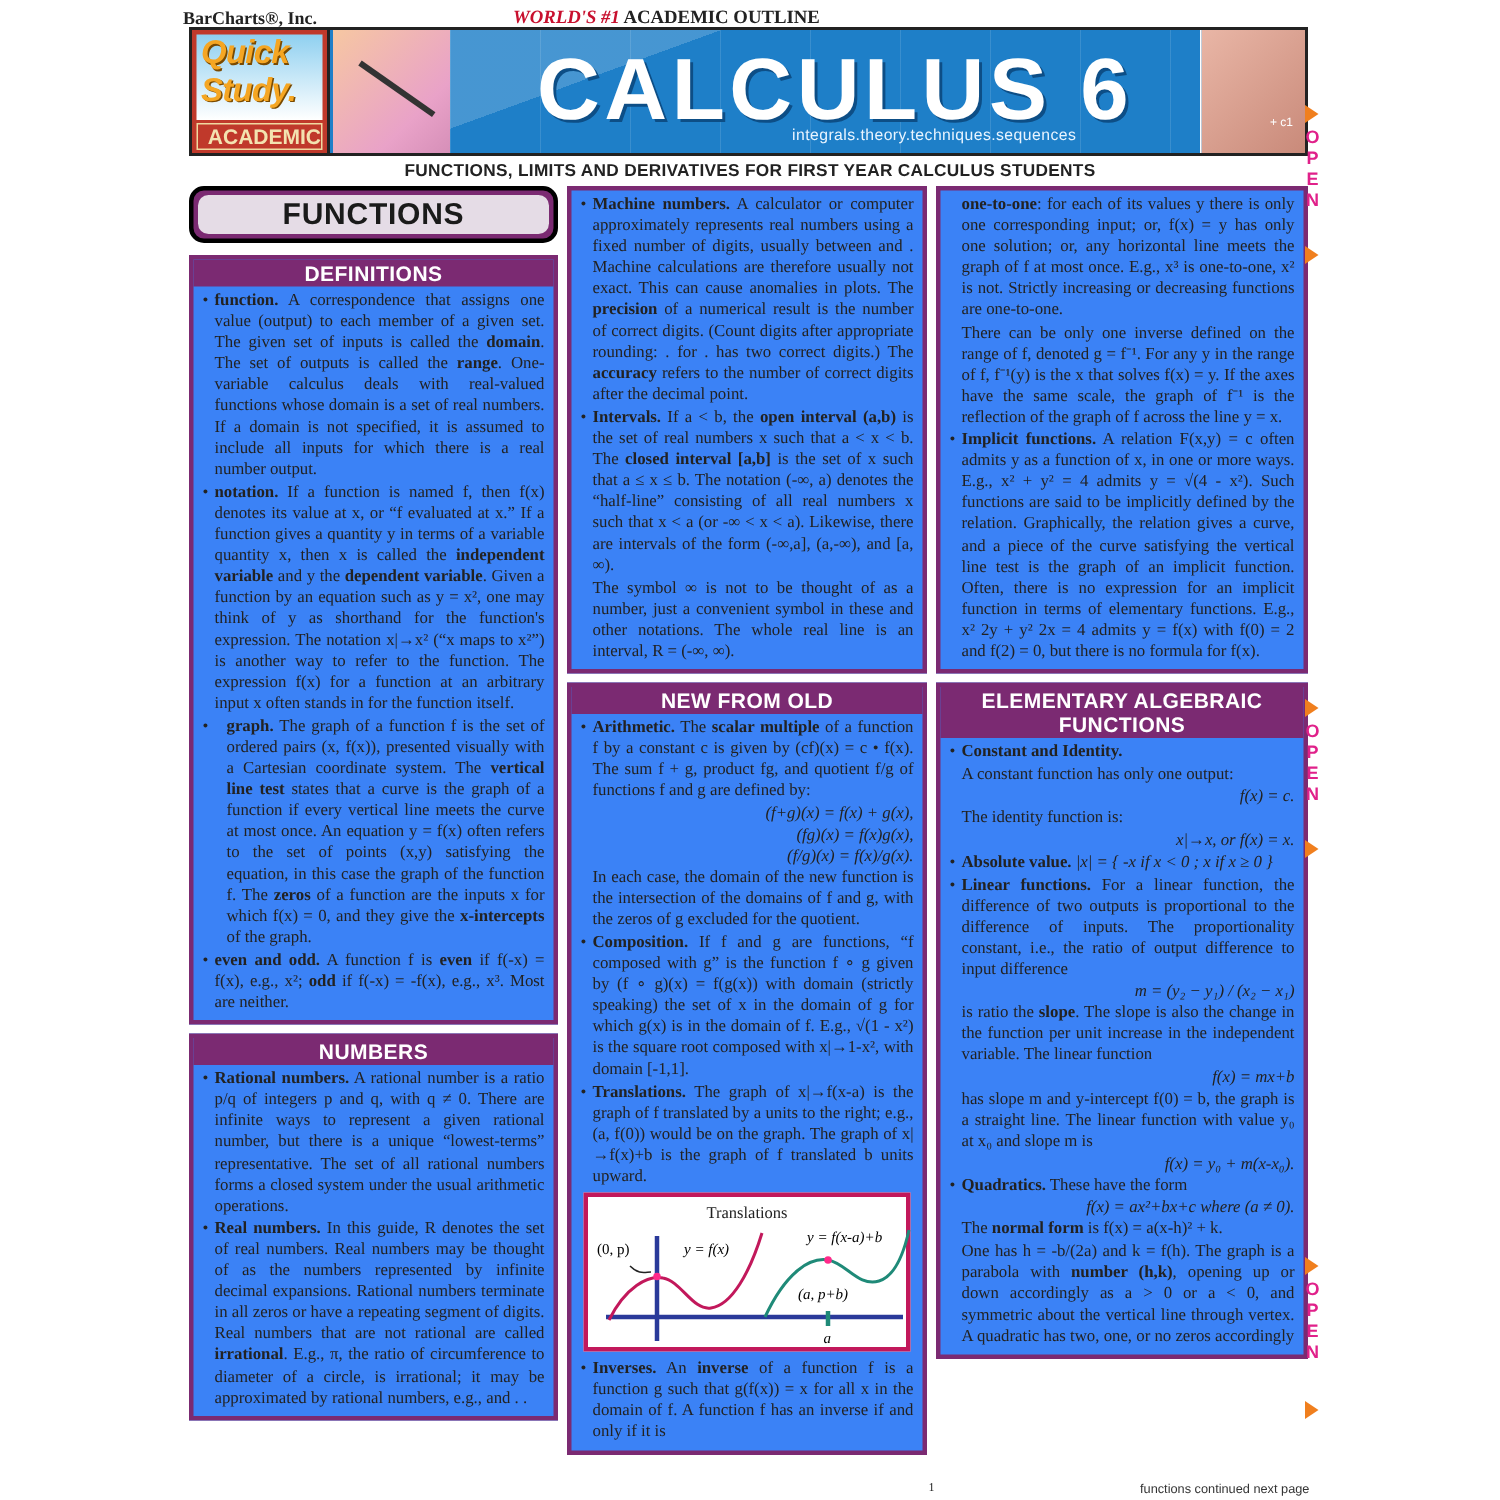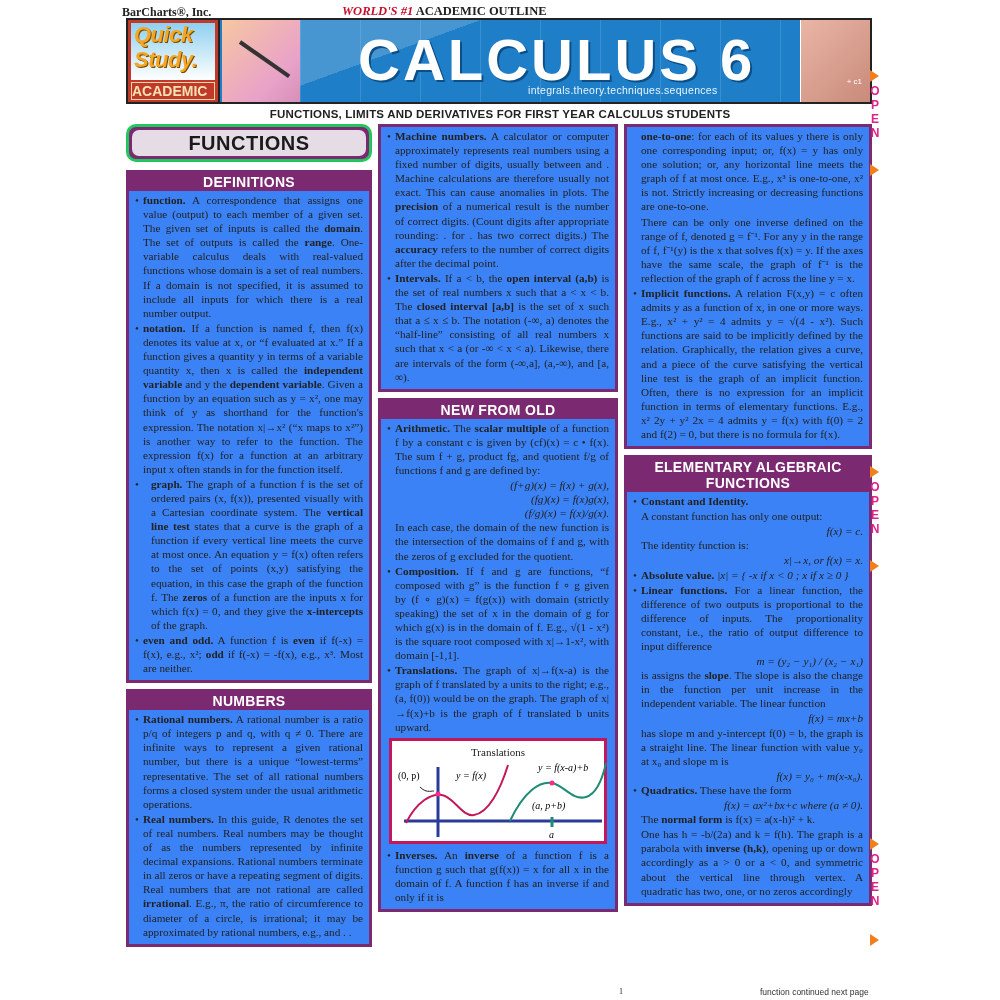--- a/index.html
+++ b/index.html
@@ -13,21 +13,21 @@
   .tagline { position: absolute; left: 220px; top: 4px; font-size: 12.5px; font-weight: bold; font-family: "Liberation Serif", serif; }
   .tagline .red { color: #c8102e; font-style: italic; }
 
   
   .banner { position: absolute; left: 4px; top: 18px; width: 746px; height: 86px; border: 2px solid #222; background: #1e7fc8; overflow: hidden; }
   .logo { position: absolute; left: 0; top: 0; width: 92px; height: 82px; background: #c0392b; border-right: 2px solid #222; }
   .logo-top { position: absolute; left: 3px; top: 3px; width: 84px; height: 57px; background: linear-gradient(#8fd0f0, #ffffff); }
   .logo-quick, .logo-study { position: absolute; left: 6px; font-family: "Liberation Sans", sans-serif; font-weight: bold; font-style: italic; color: #f5a623; font-size: 22px; text-shadow: 1px 1px 0 #7a4a00; letter-spacing: -0.5px; }
   .logo-quick { top: 2px; font-style: italic; }
   .logo-study { top: 27px; text-align: right; }
-  .logo-academic { position: absolute; left: 3px; top: 62px; width: 84px; height: 18px; background: #c0392b; border: 1px solid #f0d9a0; color: #f3e3b0; font-family: "Liberation Sans", sans-serif; font-weight: bold; font-size: 14px; text-align: left; line-height: 16px; }
+  .logo-academic { position: absolute; left: 3px; top: 62px; width: 84px; height: 18px; background: #c0392b; border: 1px solid #f0d9a0; color: #f3e3b0; font-family: "Liberation Sans", sans-serif; font-weight: bold; font-size: 14px; text-align: right; line-height: 16px; }
   .photo { position: absolute; left: 94px; top: 0; width: 78px; height: 82px; background: linear-gradient(135deg, #f6c7a2, #e9a2c8 70%, #d68fb8); }
   .photo .pen { position: absolute; left: 18px; top: 20px; width: 60px; height: 4px; background: #333; transform: rotate(35deg); transform-origin: left; }
   .banner-grid { position: absolute; left: 172px; top: 0; right: 72px; bottom: 0; background:
       repeating-linear-gradient(90deg, rgba(255,255,255,0.12) 0 1px, transparent 1px 60px),
       linear-gradient(160deg, rgba(255,255,255,0.18) 0 25%, transparent 25%); }
   .title { position: absolute; left: 230px; top: 6px; font-family: "Liberation Sans", sans-serif; font-weight: bold; font-size: 58px; color: #ffffff; letter-spacing: 3px; text-shadow: 2px 2px 0 #0d4e86; }
   .subtitle { position: absolute; left: 400px; top: 64px; font-family: "Liberation Sans", sans-serif; font-size: 10.5px; color: #e8f4ff; letter-spacing: 0.3px; }
   .corner { position: absolute; right: 0; top: 0; width: 70px; height: 82px; background: linear-gradient(135deg, #e9b6a6, #c98a7a); border-left: 1px solid #fff; }
   .corner span { position: absolute; right: 8px; bottom: 16px; font-size: 8px; color: #fff; font-family: "Liberation Sans", sans-serif; }
 
@@ -36,21 +36,21 @@
   
   .col { position: absolute; top: 124px; }
   .col1 { left: 4px; width: 246px; }
   .col2 { left: 256px; width: 240px; }
   .col3 { left: 502px; width: 248px; }
 
   .box { border: 3px solid #7b2a72; background: #3b82f6; margin-bottom: 6px; }
   .box-head { background: #7b2a72; color: #fff; text-align: center; font-family: "Liberation Sans", sans-serif; font-weight: bold; font-size: 14px; line-height: 16px; padding: 1px 0; letter-spacing: 0.3px; }
   .box-body { padding: 2px 6px 4px 6px; font-size: 11.2px; line-height: 14.1px; text-align: justify; }
 
-  .section-title { width: 246px; height: 38px; border: 3px solid #22c55e; border-radius: 10px; background: #7b2a72; padding: 3px; margin-bottom: 8px; }
+  .section-title { width: 246px; height: 38px; border: 3px solid #000000; border-radius: 10px; background: #7b2a72; padding: 3px; margin-bottom: 8px; }
   .section-title div { width: 100%; height: 100%; background: #e5dce6; border-radius: 7px; text-align: center; font-family: "Liberation Sans", sans-serif; font-weight: bold; font-size: 20px; line-height: 26px; color: #1a1a1a; letter-spacing: 0.5px; }
 
   .item { position: relative; padding-left: 8px; margin-bottom: 1px; }
   .item::before { content: "•"; position: absolute; left: 0; top: 0; }
   .item.no-bullet::before { content: ""; }
   .b { font-weight: bold; }
   .i { font-style: italic; }
   .eq { text-align: right; font-style: italic; }
   .indent { padding-left: 16px; }
 
@@ -115,20 +115,21 @@
         <div class="item"><span class="b">Real numbers.</span><span> In this guide, R denotes the set of real numbers. Real numbers may be thought of as the numbers represented by infinite decimal expansions. Rational numbers terminate in all zeros or have a repeating segment of digits. Real numbers that are not rational are called </span><span class="b">irrational</span><span>. E.g., π, the ratio of circumference to diameter of a circle, is irrational; it may be approximated by rational numbers, e.g.,     and  .  .</span></div>
       </div>
     </div>
   </div>
 
   <div class="col col2">
     <div class="box">
       <div class="box-body">
         <div class="item"><span class="b">Machine numbers.</span><span> A calculator or computer approximately represents real numbers using a fixed number of digits, usually between   and  . Machine calculations are therefore usually not exact. This can cause anomalies in plots. The </span><span class="b">precision</span><span> of a numerical result is the number of correct digits. (Count digits after appropriate rounding:  .     for  .   has two correct digits.) The </span><span class="b">accuracy</span><span> refers to the number of correct digits after the decimal point.</span></div>
         <div class="item"><span class="b">Intervals.</span><span> If a &lt; b, the </span><span class="b">open interval (a,b)</span><span> is the set of real numbers x such that a &lt; x &lt; b. The </span><span class="b">closed interval [a,b]</span><span> is the set of x such that a ≤ x ≤ b. The notation (-∞, a) denotes the “half-line” consisting of all real numbers x such that x &lt; a (or -∞ &lt; x &lt; a). Likewise, there are intervals of the form (-∞,a], (a,-∞), and [a, ∞).</span></div>
+        <div class="item no-bullet">The symbol ∞ is not to be thought of as a number, just a convenient symbol in these and other notations. The whole real line is an interval, R = (-∞, ∞).</div>
       </div>
     </div>
 
     <div class="box">
       <div class="box-head">NEW FROM OLD</div>
       <div class="box-body">
         <div class="item"><span class="b">Arithmetic.</span><span> The </span><span class="b">scalar multiple</span><span> of a function f by a constant c is given by (cf)(x) = c • f(x). The sum f + g, product fg, and quotient f/g of functions f and g are defined by:</span></div>
         <div class="eq">(f+g)(x) = f(x) + g(x),</div>
         <div class="eq">(fg)(x) = f(x)g(x),</div>
         <div class="eq">(f/g)(x) = f(x)/g(x).</div>
@@ -173,38 +174,38 @@
       <div class="box-head">ELEMENTARY ALGEBRAIC FUNCTIONS</div>
       <div class="box-body">
         <div class="item"><span class="b">Constant and Identity.</span></div>
         <div class="item no-bullet">A constant function has only one output:</div>
         <div class="eq">f(x) = c.</div>
         <div class="item no-bullet">The identity function is:</div>
         <div class="eq">x|→x, or f(x) = x.</div>
         <div class="item"><span class="b">Absolute value.</span><span class="i"> |x| = { -x if x &lt; 0 ; x if x ≥ 0 }</span></div>
         <div class="item"><span class="b">Linear functions.</span><span> For a linear function, the difference of two outputs is proportional to the difference of inputs. The proportionality constant, i.e., the ratio of output difference to input difference</span></div>
         <div class="eq">m = (y₂ − y₁) / (x₂ − x₁)</div>
-        <div class="item no-bullet"><span>is assigns the </span><span class="b">slope</span><span>. The slope is also the change in the function per unit increase in the independent variable. The linear function</span></div>
+        <div class="item no-bullet"><span>is ratio the </span><span class="b">slope</span><span>. The slope is also the change in the function per unit increase in the independent variable. The linear function</span></div>
         <div class="eq">f(x) = mx+b</div>
         <div class="item no-bullet">has slope m and y-intercept f(0) = b, the graph is a straight line. The linear function with value y₀ at x₀ and slope m is</div>
         <div class="eq">f(x) = y₀ + m(x-x₀).</div>
         <div class="item"><span class="b">Quadratics.</span><span> These have the form</span></div>
         <div class="eq">f(x) = ax²+bx+c where (a ≠ 0).</div>
         <div class="item no-bullet"><span>The </span><span class="b">normal form</span><span> is f(x) = a(x-h)² + k.</span></div>
-        <div class="item no-bullet"><span>One has h = -b/(2a) and k = f(h). The graph is a parabola with </span><span class="b">inverse (h,k)</span><span>, opening up or down accordingly as a &gt; 0 or a &lt; 0, and symmetric about the vertical line through vertex. A quadratic has two, one, or no zeros accordingly</span></div>
+        <div class="item no-bullet"><span>One has h = -b/(2a) and k = f(h). The graph is a parabola with </span><span class="b">number (h,k)</span><span>, opening up or down accordingly as a &gt; 0 or a &lt; 0, and symmetric about the vertical line through vertex. A quadratic has two, one, or no zeros accordingly</span></div>
       </div>
     </div>
   </div>
 
   <div class="footer-num">1</div>
 </div>
 
 <div class="tri" style="top:70px;"></div>
 <div class="open-tab" style="top:84px;"><span>O<br>P<br>E<br>N</span></div>
 <div class="tri" style="top:164px;"></div>
 <div class="tri" style="top:466px;"></div>
 <div class="open-tab" style="top:480px;"><span>O<br>P<br>E<br>N</span></div>
 <div class="tri" style="top:560px;"></div>
 <div class="tri" style="top:838px;"></div>
 <div class="open-tab" style="top:852px;"><span>O<br>P<br>E<br>N</span></div>
 <div class="tri" style="top:934px;"></div>
 
-<div class="footer-cont">function continued next page</div>
+<div class="footer-cont">functions continued next page</div>
 
 </body></html>

